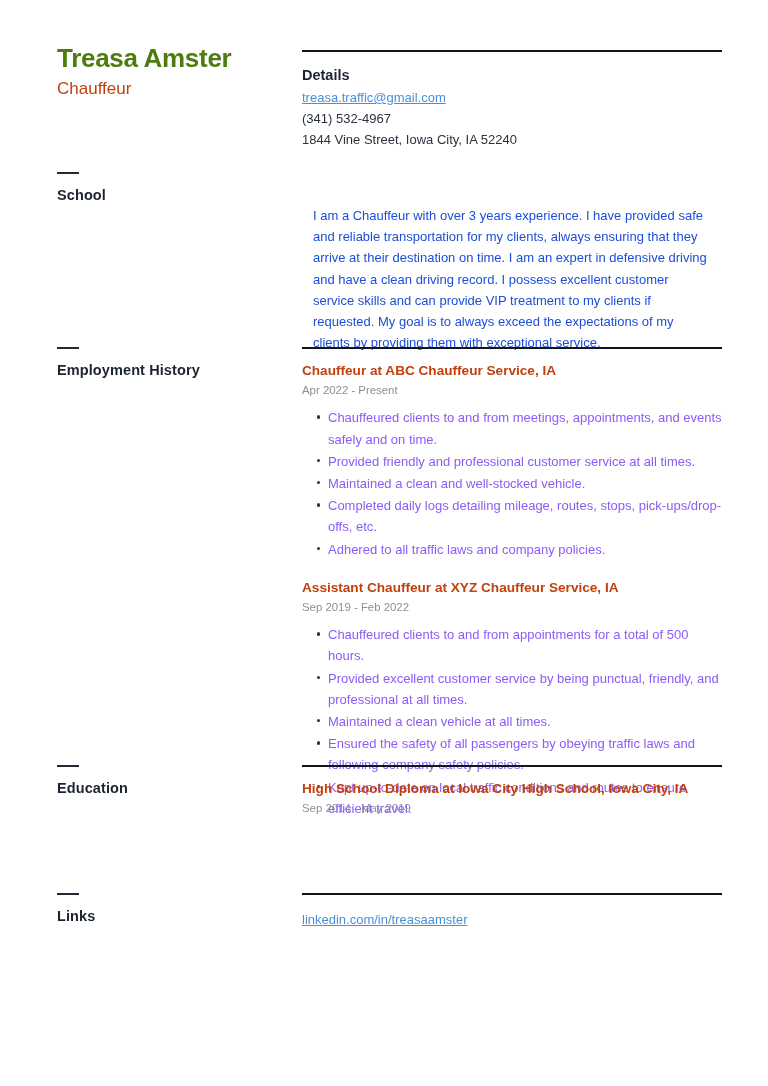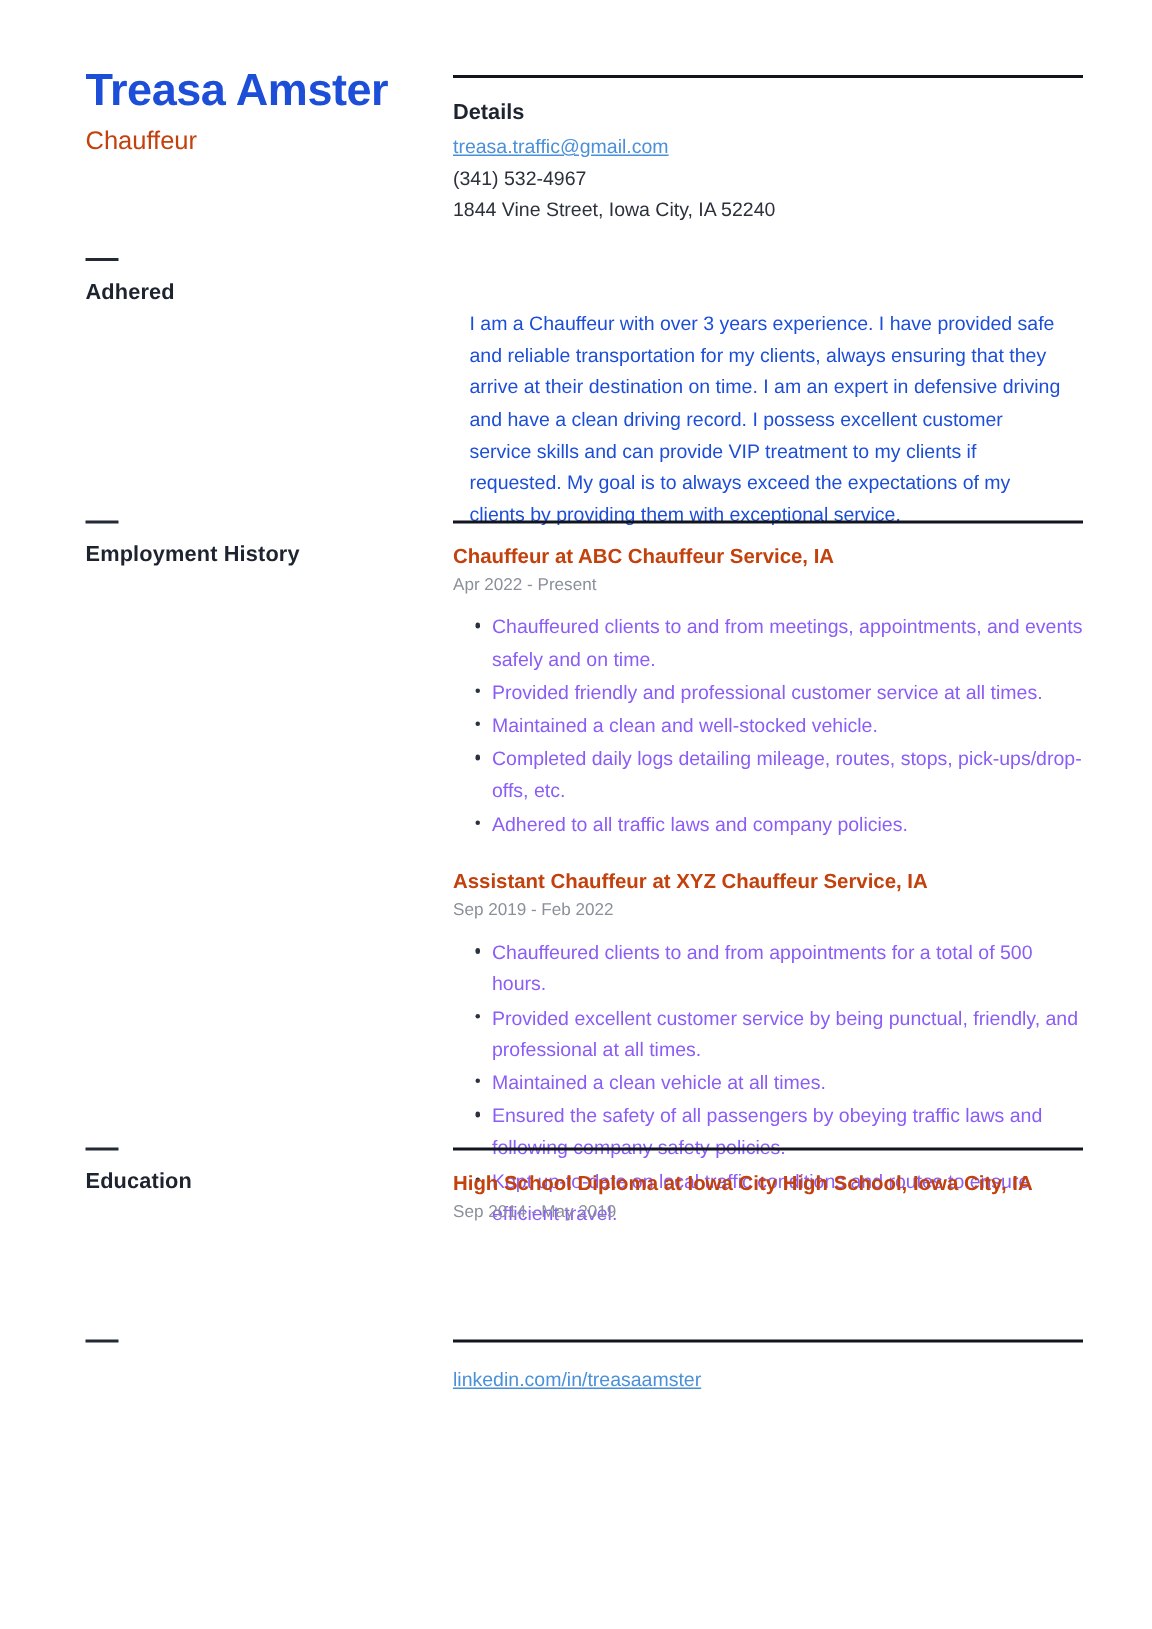--- a/index.html
+++ b/index.html
@@ -23,24 +23,24 @@
   }
 
   
   .header {
     position: absolute;
     left: 57px;
     top: 44px;
     width: 230px;
   }
   .full-name {
-    font-size: 30px;
+    font-size: 26px;
     font-weight: 700;
     letter-spacing: -0.3px;
-    color: #1d4ed8;
+    color: #4d7c0f;
     line-height: 1.12;
     margin: 0;
     white-space: nowrap;
   }
   .job-title {
     font-size: 17px;
     font-weight: 400;
     color: #c2410c;
     line-height: 1.2;
     margin: 6px 0 0 0;
@@ -177,21 +177,21 @@
         <span class="link">treasa.traffic@gmail.com</span>
       </div>
       <div class="detail-line">(341) 532-4967</div>
       <div class="detail-line">1844 Vine Street, Iowa City, IA 52240</div>
     </div>
   </div>
 
   <div class="section" style="top:172px;">
     <div class="label-col">
       <div class="label-dash"></div>
-      <div class="section-label">Adhered</div>
+      <div class="section-label">School</div>
     </div>
     <div class="content-col" style="top:22px;">
       <p class="para">I am a Chauffeur with over 3 years experience. I have provided safe and reliable transportation for my clients, always ensuring that they arrive at their destination on time. I am an expert in defensive driving and have a clean driving record. I possess excellent customer service skills and can provide VIP treatment to my clients if requested. My goal is to always exceed the expectations of my clients by providing them with exceptional service.</p>
     </div>
   </div>
 
   <div class="section" style="top:347px;">
     <div class="label-col">
       <div class="label-dash"></div>
       <div class="section-label">Employment History</div>
@@ -235,20 +235,21 @@
       <div class="entry">
         <div class="entry-title">High School Diploma at Iowa City High School, Iowa City, IA</div>
         <div class="entry-date">Sep 2014 - May 2019</div>
       </div>
     </div>
   </div>
 
   <div class="section" style="top:893px;">
     <div class="label-col">
       <div class="label-dash"></div>
+      <div class="section-label">Links</div>
     </div>
     <div class="content-col">
       <div class="rule"></div>
       <div style="margin-top:14px;text-decoration:underline;">
         <span class="link">linkedin.com/in/treasaamster</span>
       </div>
     </div>
   </div>
 
 </div>

